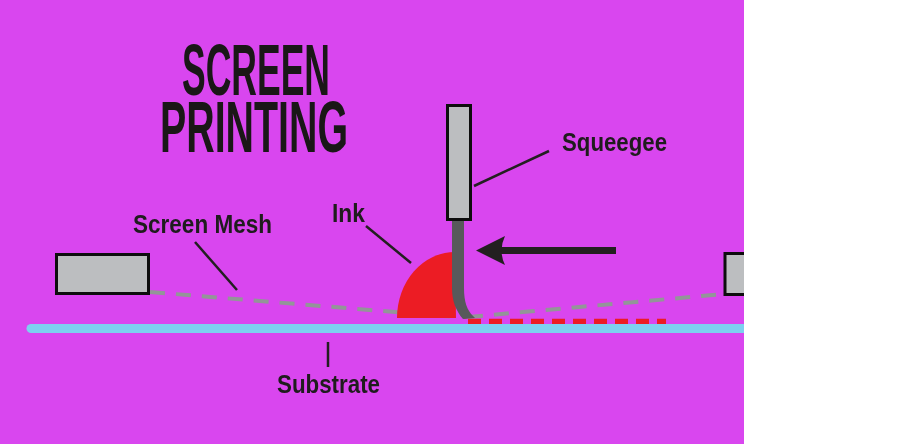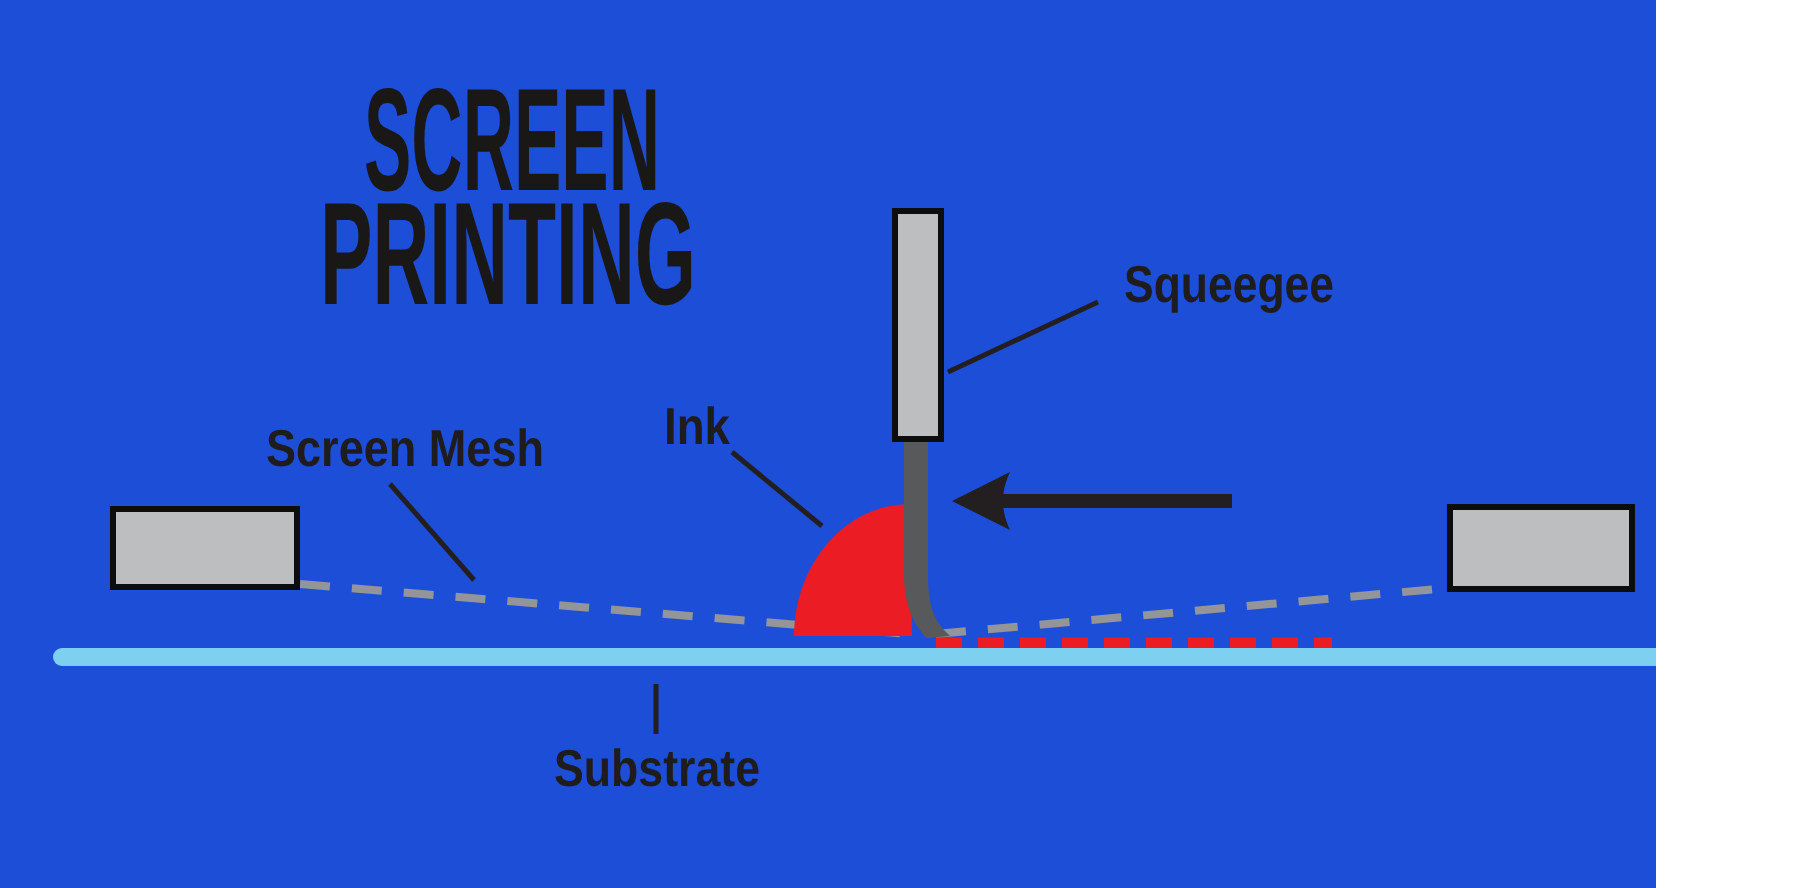--- a/index.html
+++ b/index.html
@@ -1,19 +1,19 @@
 <!DOCTYPE html>
 <html><head>
 <meta charset="utf-8">
 <style>
   html,body{margin:0;padding:0;background:#fff;}
   .canvas{
     position:relative;
-    width:828px;height:444px;
-    background:#1d4ed8;
+    width:744px;height:444px;
+    background:#d946ef;
     font-family:"Liberation Sans", sans-serif;
     overflow:hidden;
   }
   svg{display:block;}
   .title-text{
     font-family:"Liberation Sans", sans-serif;
     font-weight:700;
     font-size:73px;
     fill:#1a1717;
     letter-spacing:0px;

